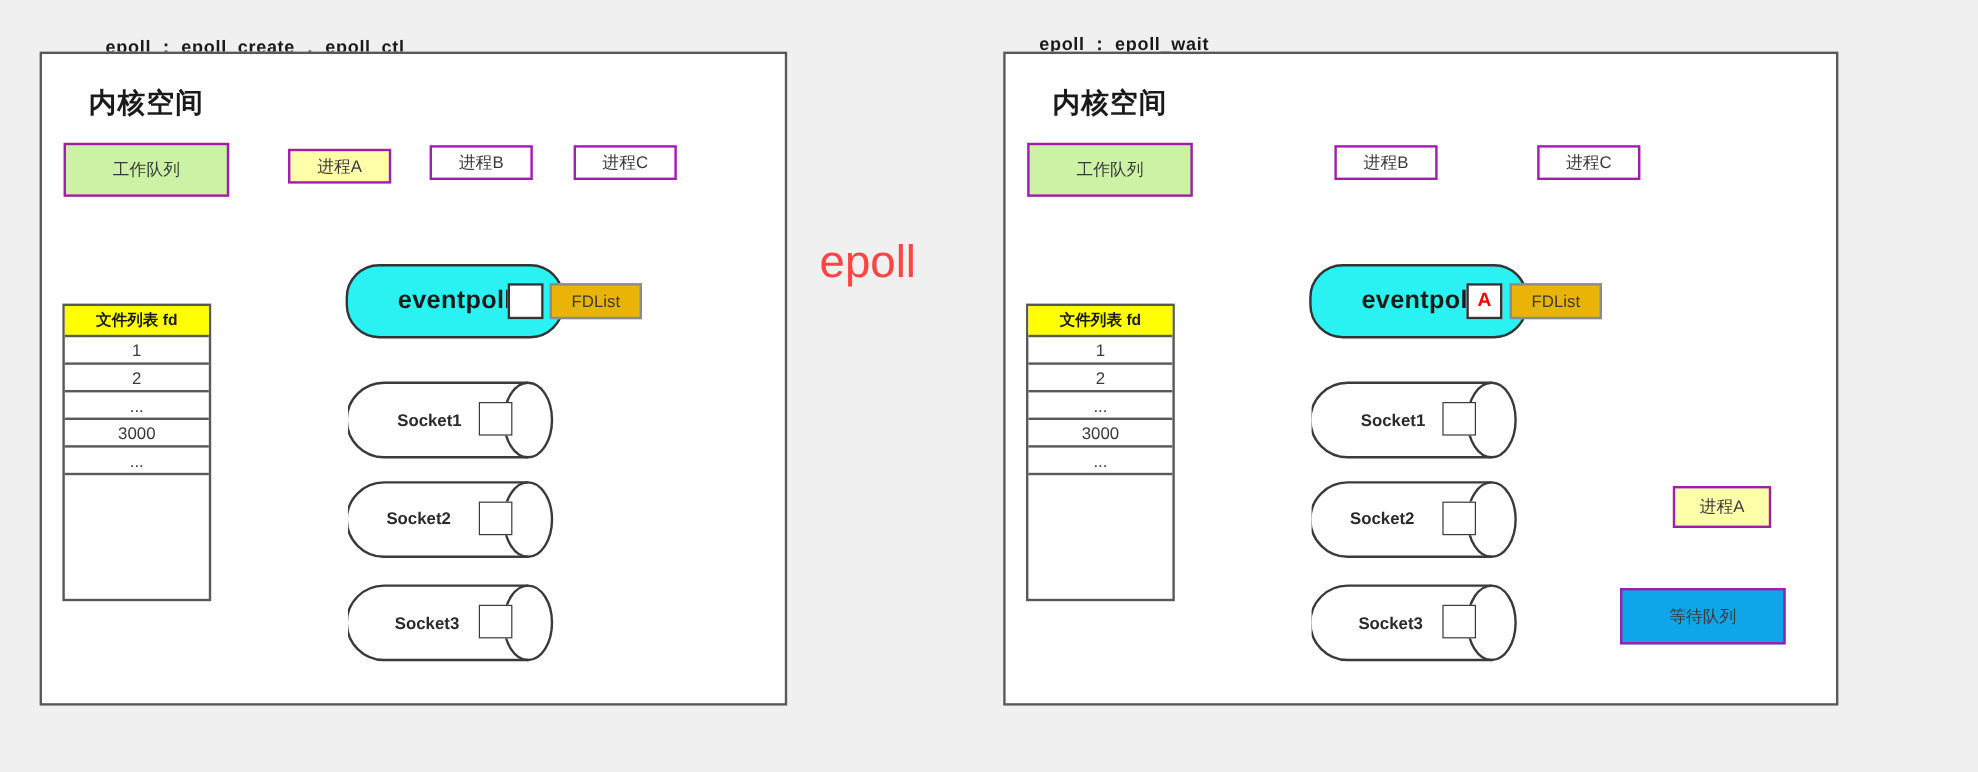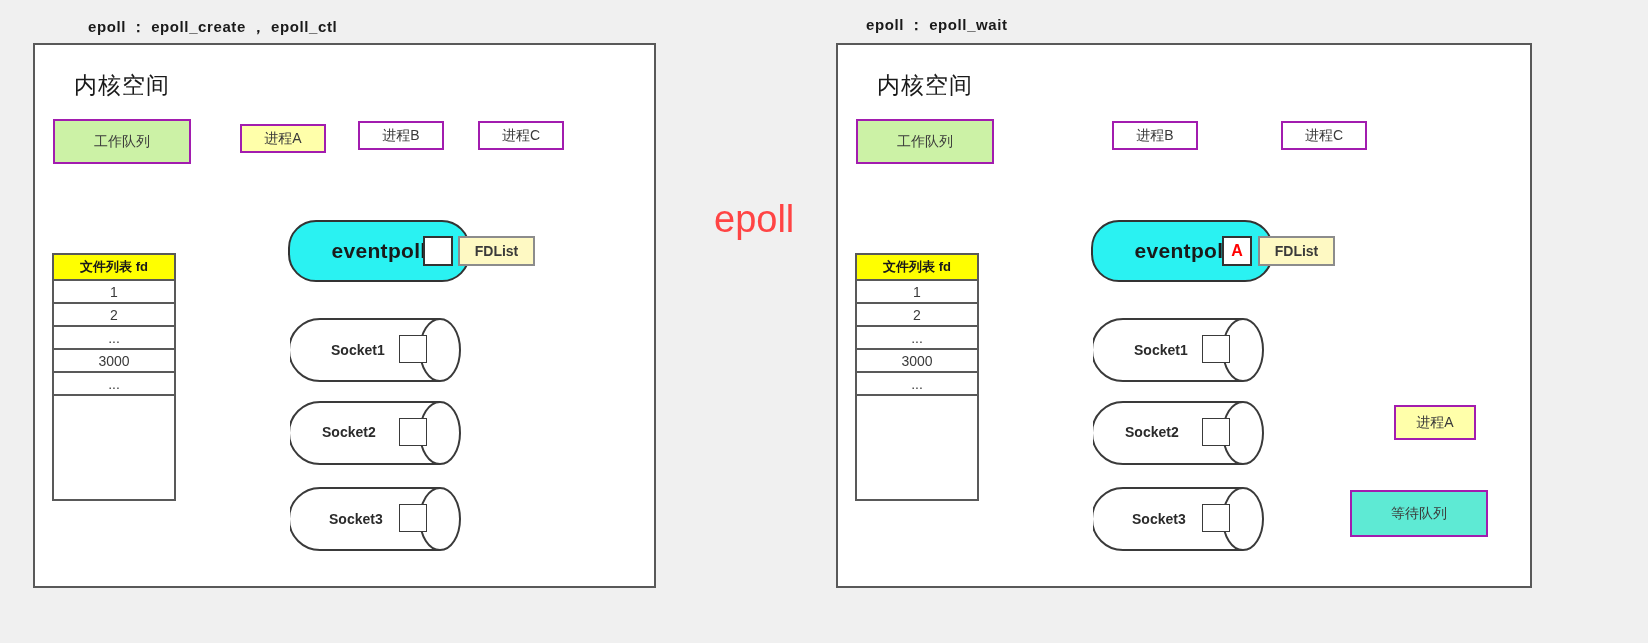--- a/index.html
+++ b/index.html
@@ -23,55 +23,56 @@
   }
 
   
   .caption {
     position: absolute;
     font-size: 15px;
     font-weight: bold;
     color: #1a1a1a;
     letter-spacing: 0.6px;
     white-space: nowrap;
+    margin-top: 12px;
   }
 
   
   .panel {
     position: absolute;
     background: #ffffff;
     border: 2px solid #595959;
     box-sizing: border-box;
   }
 
   .panel-title {
     position: absolute;
     font-size: 23px;
-    font-weight: normal;
+    font-weight: bold;
     color: #1a1a1a;
     white-space: nowrap;
     letter-spacing: 1px;
   }
 
   
   .box {
     position: absolute;
     box-sizing: border-box;
     display: flex;
     align-items: center;
     justify-content: center;
     font-size: 14px;
     color: #3a3a3a;
     border: 2px solid #a21caf;
     background: #ffffff;
     white-space: nowrap;
   }
   .box.green  { background: #ccf2a6; }
   .box.yellow { background: #ffffaa; text-align: center; }
-  .box.pink   { background: #5eead4; }
+  .box.pink   { background: #0ea5e9; }
 
   
   .fd-table {
     position: absolute;
     box-sizing: border-box;
     border: 2px solid #595959;
     background: #ffffff;
   }
   .fd-head {
     box-sizing: border-box;
@@ -124,28 +125,27 @@
     align-items: center;
     justify-content: center;
     font-size: 16px;
     font-weight: bold;
   }
   .ep-slot.letter { color: #ff0000; }
 
   .fdlist {
     position: absolute;
     box-sizing: border-box;
-    background: #fef9c3;
+    background: #eab308;
     border: 2px solid #8c8c8c;
     display: flex;
     align-items: center;
     justify-content: center;
     font-size: 14px;
     color: #3a3a3a;
-    font-weight: bold;
   }
 
   
   .socket {
     position: absolute;
   }
   .socket-label {
     position: absolute;
     font-size: 14px;
     font-weight: bold;
@@ -276,21 +276,21 @@
   </div>
   <div class="socket">
     <svg width="180" height="66" style="position:absolute; left:290px; top:486px;">
       <path d="M30,2 L150,2 A20,31 0 0 1 150,64 L30,64 A31,31 0 0 1 30,2 z" fill="#ffffff" stroke="#3a3a3a" stroke-width="2"></path>
       <path d="M150,2 A20,31 0 0 0 150,64" fill="none" stroke="#3a3a3a" stroke-width="2"></path>
     </svg>
     <span class="socket-label" style="left:329px; top:511px;">Socket3</span>
     <div class="socket-slot" style="left:399px; top:504px; width:28px; height:28px;"></div>
   </div>
 
-  <div class="center-word" style="left:683px; top:198px;margin-left:31px;">epoll</div>
+  <div class="center-word" style="left:683px; top:198px;">epoll</div>
 
   <div class="caption" style="left:866px; top:16px;">epoll ： epoll_wait</div>
   <div class="panel" style="left:836px; top:43px; width:696px; height:545px;"></div>
   <div class="panel-title" style="left:877px; top:70px;">内核空间</div>
 
   <div class="box green" style="left:856px; top:119px; width:138px; height:45px;">工作队列</div>
   <div class="box" style="left:1112px; top:121px; width:86px; height:29px;">进程B</div>
   <div class="box" style="left:1281px; top:121px; width:86px; height:29px;">进程C</div>
 
   <div class="fd-table" style="left:855px; top:253px; width:124px; height:248px;">

